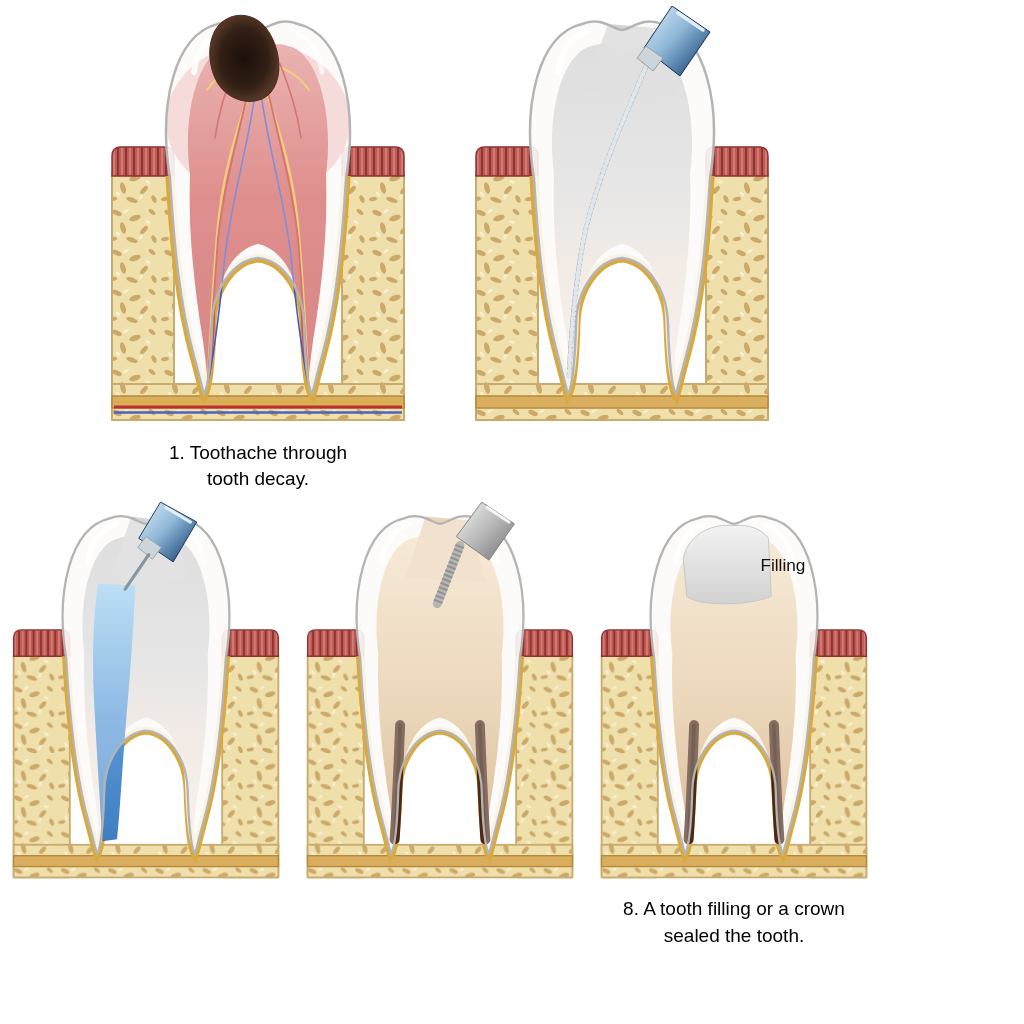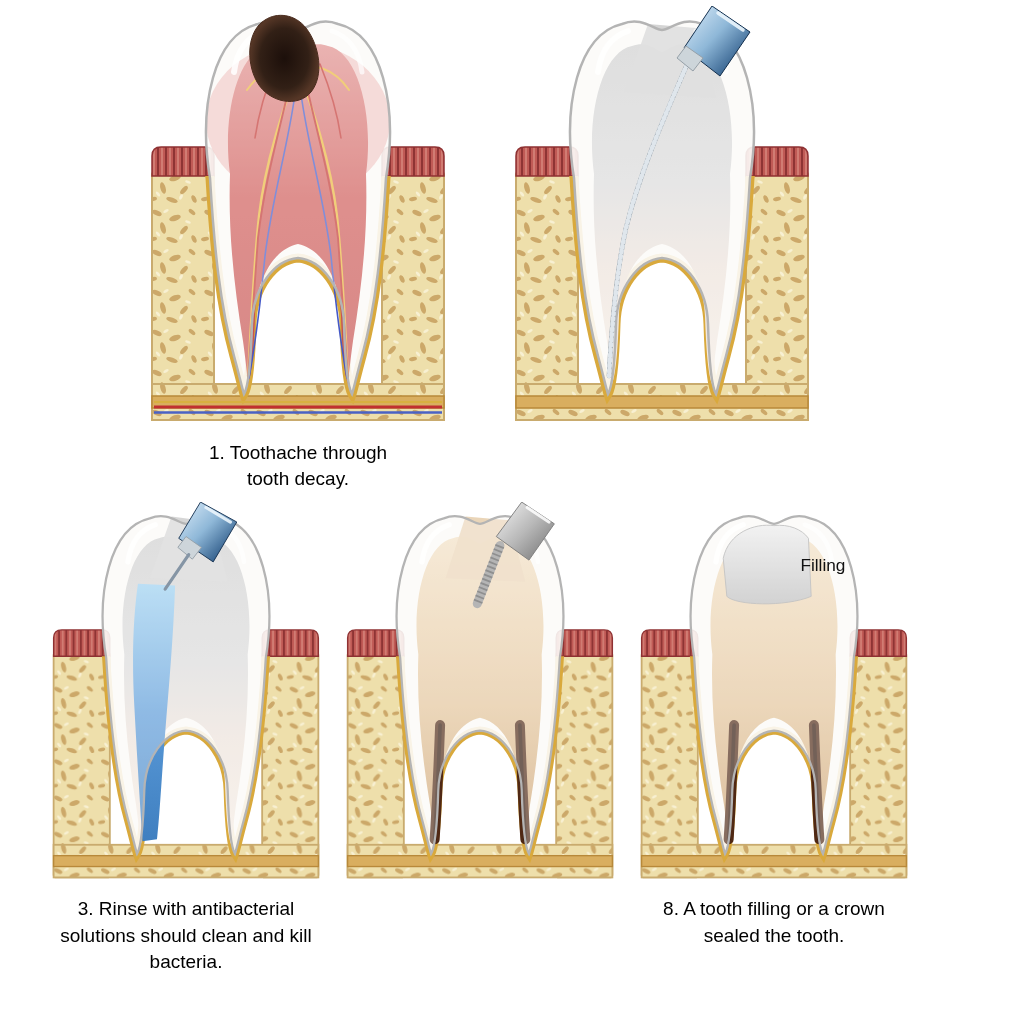--- a/index.html
+++ b/index.html
@@ -1,19 +1,18 @@
 <!DOCTYPE html>
 <html><head>
 <meta charset="utf-8">
 <style>
   html,body{margin:0;padding:0;background:#ffffff;}
   .page{
     width:880px;height:1024px;background:#ffffff;overflow:hidden;
     font-family:"Liberation Sans", sans-serif;
-    padding-left:40px;
   }
   .row{display:flex;justify-content:center;align-items:flex-start;}
   .row-top{gap:64px;padding-top:6px;}
   .row-bottom{gap:22px;margin-top:10px;}
   figure.panel{margin:0;display:flex;flex-direction:column;align-items:center;}
   .caption{
     margin-top:4px;text-align:center;font-size:19px;line-height:1.38;
     color:#000;font-weight:400;
   }
   .c1{width:225px}.c2{width:350px}.c3{width:258px}.c4{width:268px}.c5{width:272px}
@@ -205,21 +204,20 @@
         <path d="M134,16 L180,22 L196,88 L110,84 Z" fill="#d4d4d4" opacity="0.95"></path>
         <path d="M97,90 L138,92 C136,150 131,205 127,255 C123,305 121,345 118,372 L102,374 C99,330 96,280 93,225 C90,170 92,125 97,90 Z" fill="url(#rinseG)"></path>
         <use href="#gloss"></use>
         <g>
           <path d="M166,0 L206,22 L180,66 L142,40 Z" fill="url(#blueHandleG)" stroke="#14304e" stroke-width="1"></path>
           <path d="M172,6 L199,22" stroke="rgba(235,245,252,0.9)" stroke-width="3.5" stroke-linecap="round" fill="none"></path>
           <path d="M150,38 L167,50 L157,63 L141,50 Z" fill="#cdd5da" stroke="#96a0a8" stroke-width="1"></path>
           <path d="M153,58 L127,96" stroke="#8595a5" stroke-width="3.5" stroke-linecap="round"></path>
         </g>
       </svg>
-      <figcaption class="caption c3">3. Rinse with antibacterial solutions should clean and kill bacteria.</figcaption>
     </figure>
 
     <figure class="panel">
       <svg class="fig" viewBox="0 0 300 430" width="272" height="390">
         <use href="#jaw"></use>
         <g clip-path="url(#rootClip)">
             <use href="#toothOuter" class="halo"></use>
           </g>
         <use href="#toothOuter" fill="rgba(250,249,246,0.85)"></use>
         <use href="#interior" fill="url(#tanG)"></use>

